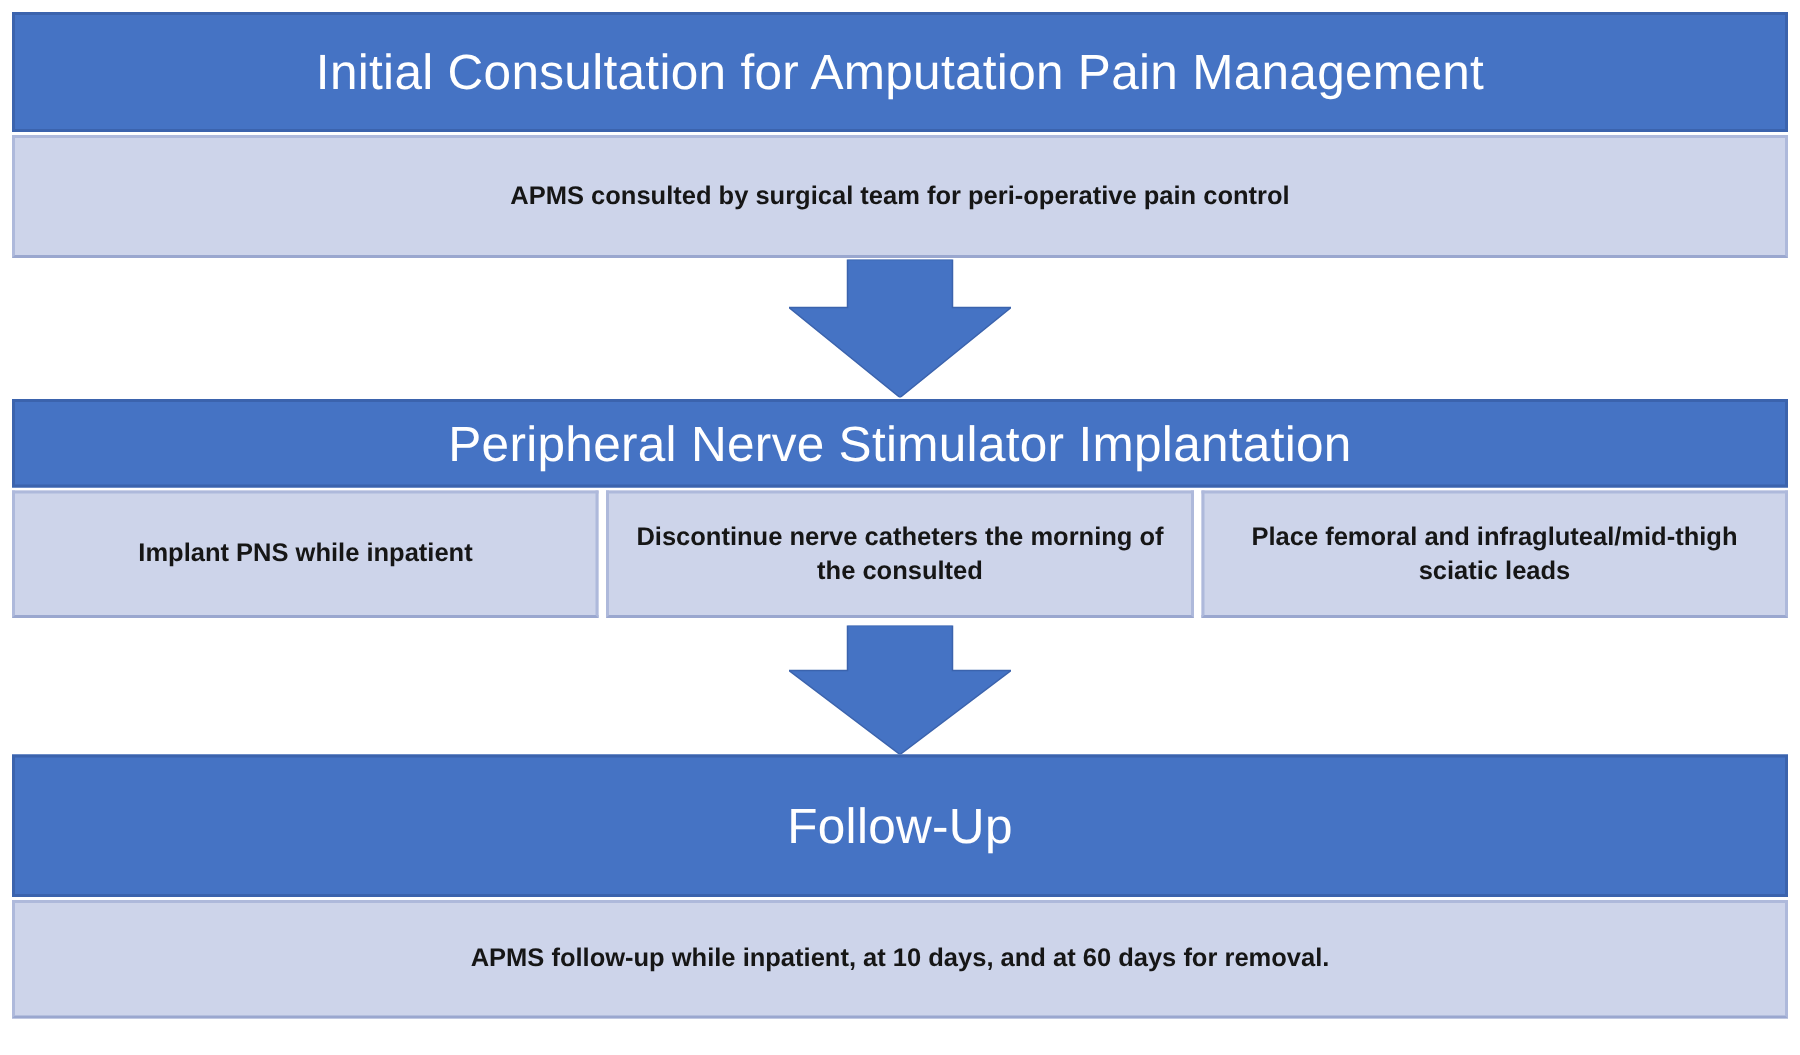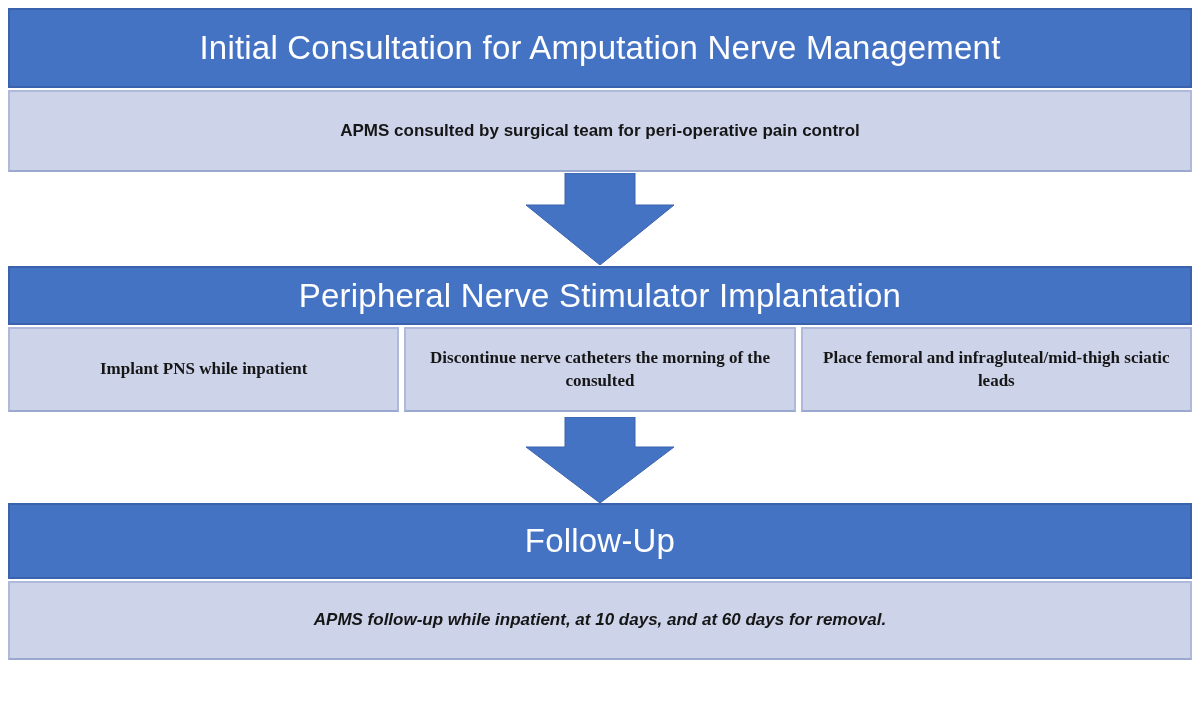--- a/index.html
+++ b/index.html
@@ -24,30 +24,30 @@
     align-items: center;
     justify-content: center;
     text-align: center;
     font-size: 33px;
     font-weight: 400;
     letter-spacing: 0.2px;
     flex: 0 0 auto;
   }
   .hdr-1 { height: 80px; }
   .hdr-2 { height: 59px; }
-  .hdr-3 { height: 76px; }
+  .hdr-3 { height: 95px; }
   .step-row {
     display: flex;
     gap: 5px;
     margin-top: 2px;
     flex: 0 0 auto;
   }
   .row-1 { height: 82px; gap: 48px; }
-  .row-2 { height: 85px; font-family: Liberation Serif, serif; }
-  .row-3 { height: 79px; font-style: italic; }
+  .row-2 { height: 85px; }
+  .row-3 { height: 79px; }
   .step-box {
     flex: 1 1 0;
     background: #cdd4ea;
     border: 2px solid #aeb9db;
     border-bottom-color: #9aa7cf;
     display: flex;
     align-items: center;
     justify-content: center;
     text-align: center;
     color: #161616;
@@ -65,21 +65,21 @@
   .az-1 { height: 94px; }
   .az-2 { height: 91px; padding-top: 4px; }
   .arrow-zone svg { display: block; }
 </style>
 </head>
 <body>
 
 <div class="canvas">
 
   <div class="stage-header hdr-1">
-    <span>Initial Consultation for Amputation Nerve Management</span>
+    <span>Initial Consultation for Amputation Pain Management</span>
   </div>
   <div class="step-row row-1">
     <div class="step-box">
       <span>APMS consulted by surgical team for peri-operative pain control</span>
     </div>
   </div>
 
   <div class="arrow-zone az-1">
     <svg width="148" height="92" viewBox="0 0 148 92" aria-hidden="true">
       <polygon points="39,0 109,0 109,32 148,32 74,92 0,32 39,32" fill="#4573c4" stroke="#3b63ad" stroke-width="1"></polygon>

